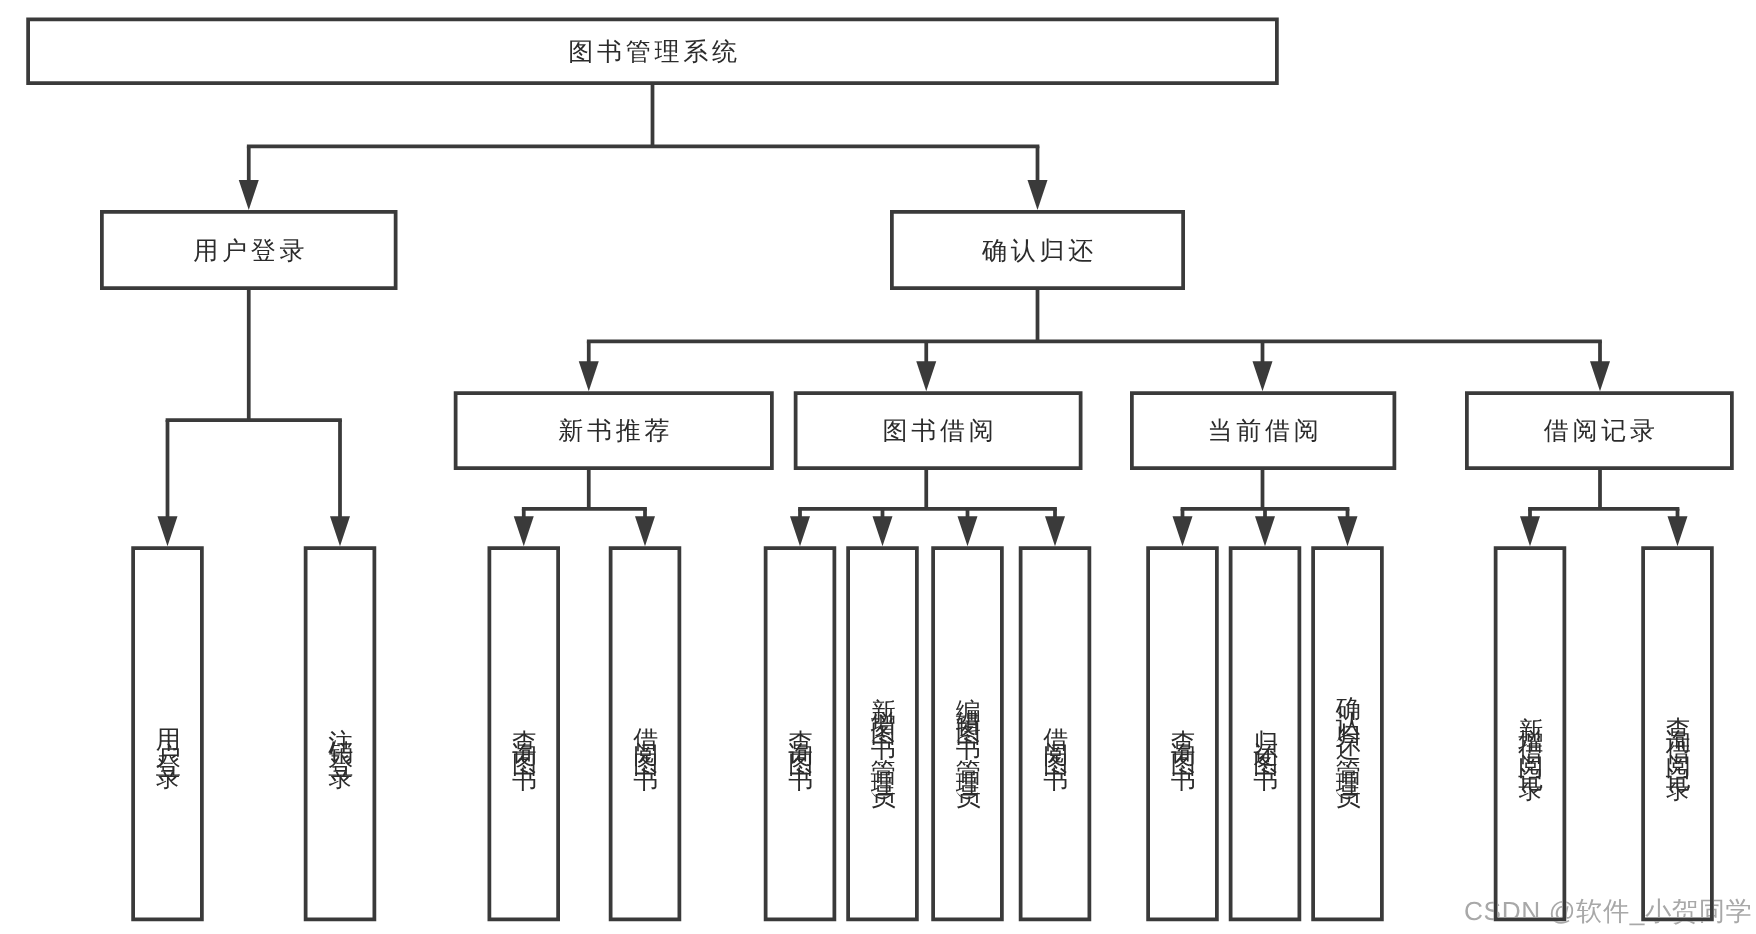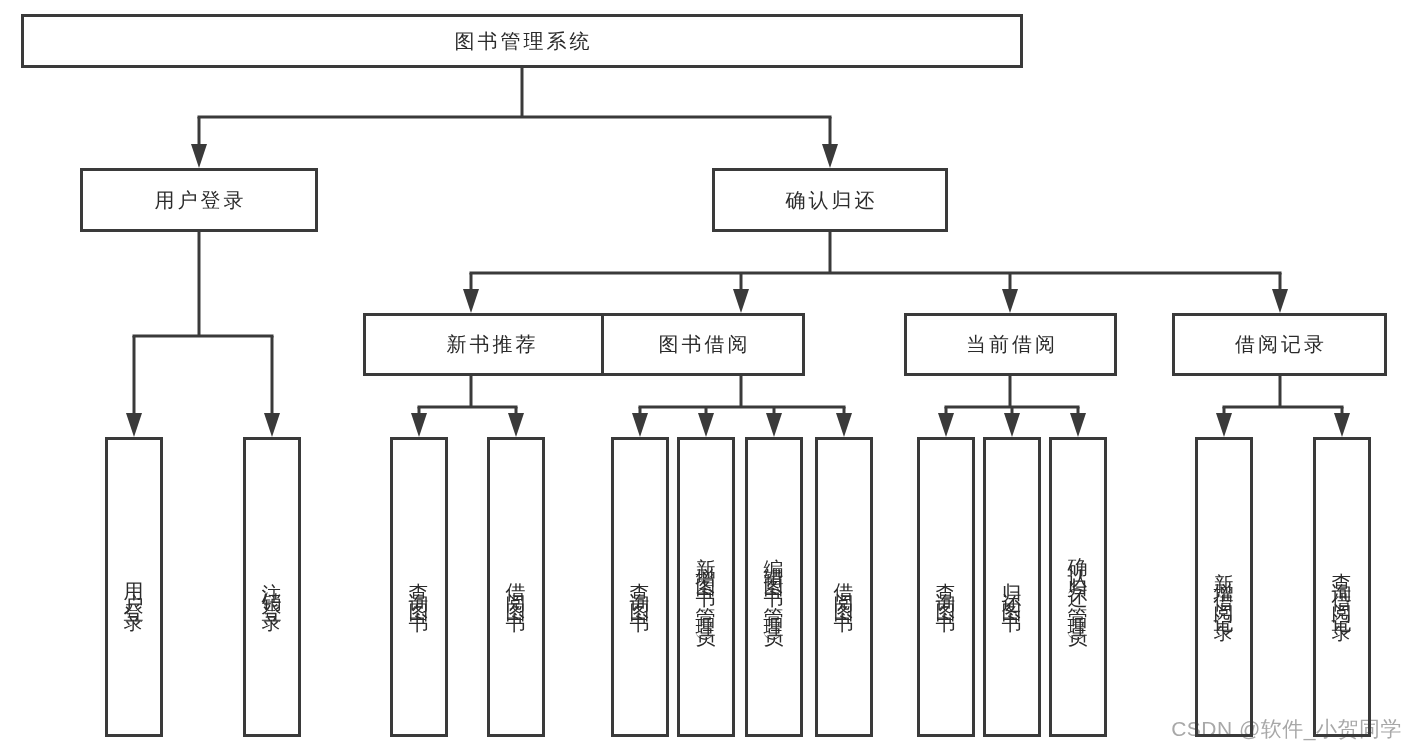--- a/index.html
+++ b/index.html
@@ -46,21 +46,21 @@
     white-space: nowrap;
   }
   
   .n-root  { left: 21px;  top: 14px;  width: 1002px; height: 54px; }
   
   .n-login { left: 80px;  top: 168px; width: 238px; height: 64px; }
   .n-mgmt  { left: 712px; top: 168px; width: 236px; height: 64px; }
   
   .n-l2 { top: 313px; height: 63px; }
   .n-newbook { left: 363px;  width: 256px; }
-  .n-borrow  { left: 601px;  width: 204px; }
+  .n-borrow  { left: 635px;  width: 231px; }
   .n-current { left: 904px;  width: 213px; }
   .n-record  { left: 1172px; width: 215px; }
   
   .lf-a1 { left: 105px; }  .lf-a2 { left: 243px; }
   .lf-b1 { left: 390px; }  .lf-b2 { left: 487px; }
   .lf-c1 { left: 611px; }  .lf-c2 { left: 677px; }
   .lf-c3 { left: 745px; }  .lf-c4 { left: 815px; }
   .lf-d1 { left: 917px; }  .lf-d2 { left: 983px; }
   .lf-d3 { left: 1049px; }
   .lf-e1 { left: 1195px; } .lf-e2 { left: 1313px; }

